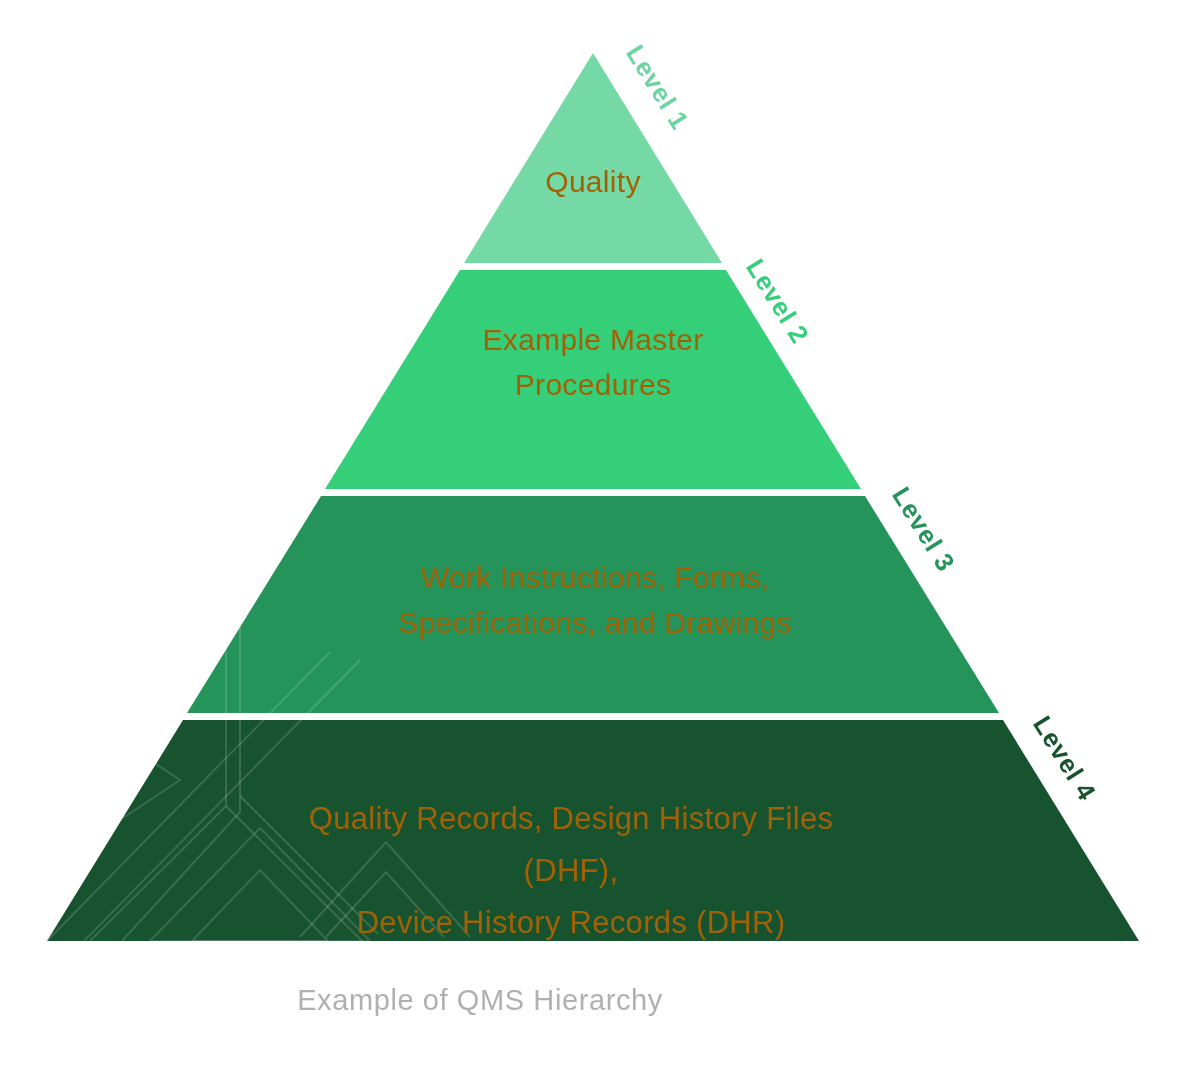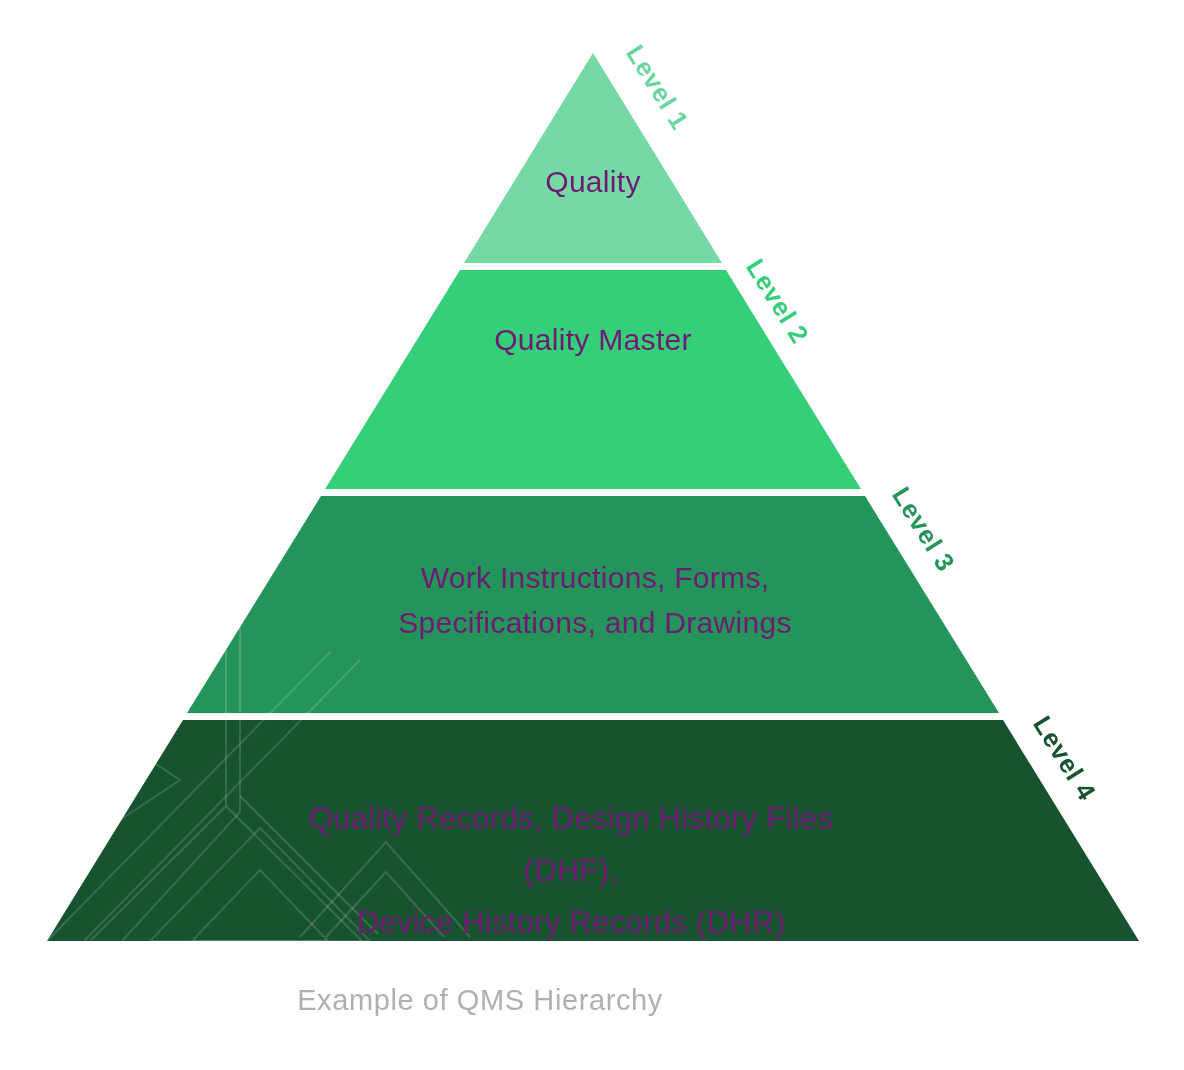--- a/index.html
+++ b/index.html
@@ -11,21 +11,21 @@
   }
   .stage {
     position: relative;
     width: 1184px; height: 1070px;
     background: #ffffff;
   }
   .stage svg { position: absolute; left: 0; top: 0; }
   .tier-text {
     position: absolute;
     text-align: center;
-    color: #701a75;
+    color: #a16207;
     font-size: 30px;
     font-weight: 400;
     letter-spacing: 0.3px;
     line-height: 45px;
     pointer-events: none;
   }
   .tier-text.t1 { left: 440px; top: 161px; width: 306px; line-height: 42px; }
   .tier-text.t2 { left: 363px; top: 317px; width: 460px; }
   .tier-text.t3 { left: 315px; top: 555px; width: 560px; }
   .tier-text.t4 { left: 260px; top: 793px; width: 622px; line-height: 52px; font-size: 31px; }
@@ -83,21 +83,22 @@
     <text class="level-label" text-anchor="middle" transform="translate(770,306) rotate(58)" fill="#35ce79">Level 2</text>
     <text class="level-label" text-anchor="middle" transform="translate(916,534) rotate(58)" fill="#24945a">Level 3</text>
     <text class="level-label" text-anchor="middle" transform="translate(1057,763) rotate(58)" fill="#17532f">Level 4</text>
   </svg>
 
   <div class="tier-text t1">
     <div>Quality</div>
   </div>
 
   <div class="tier-text t2">
-    <div>Quality Master</div>
+    <div>Example Master</div>
+    <div>Procedures</div>
   </div>
 
   <div class="tier-text t4">
     <div>Quality Records, Design History Files (DHF),</div>
     <div>Device History Records (DHR)</div>
   </div>
 
   <div class="tier-text t3">
     <div>Work Instructions, Forms,</div>
     <div>Specifications, and Drawings</div>

